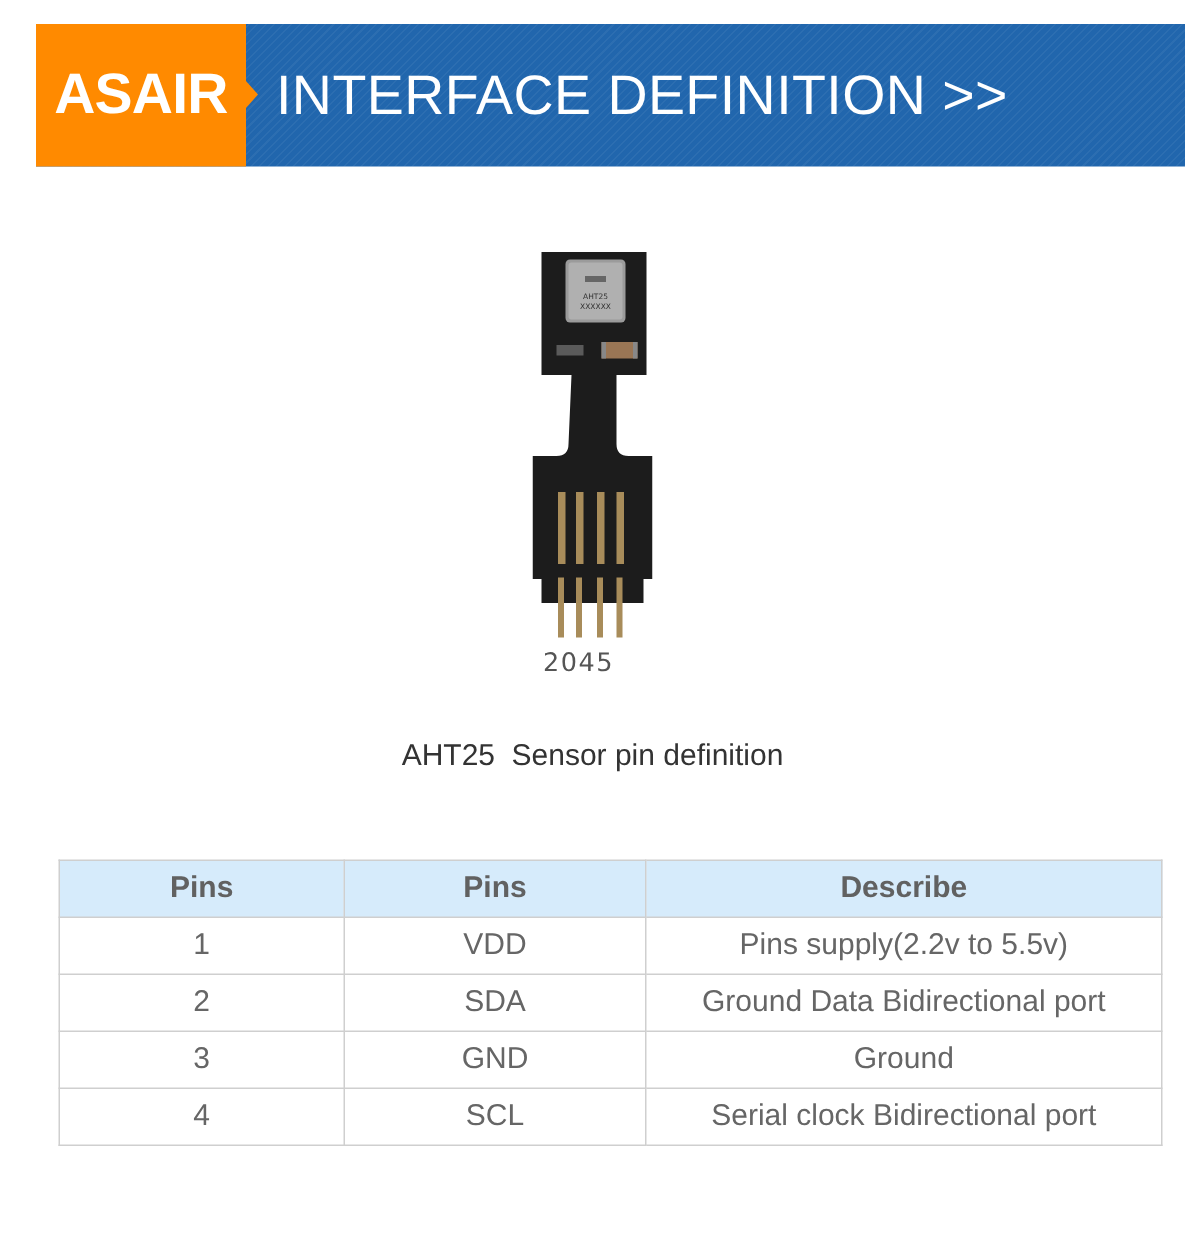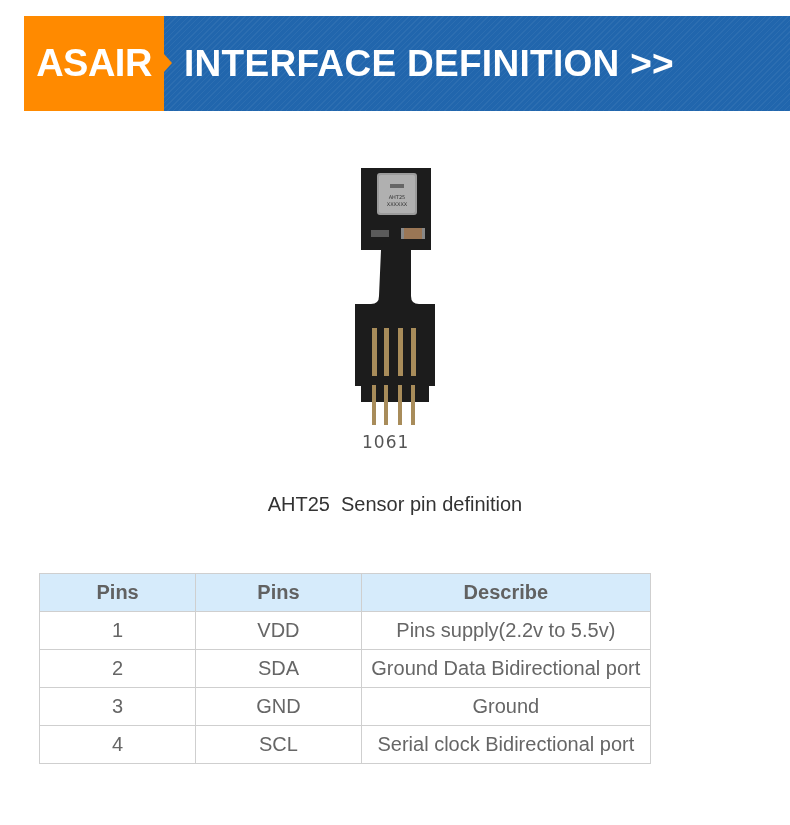--- a/index.html
+++ b/index.html
@@ -2,26 +2,26 @@
 <html><head>
 <meta charset="utf-8">
 <style>
   html, body { margin:0; padding:0; background:#ffffff; }
   body { width:790px; height:825px; position:relative; overflow:hidden; font-family:"Liberation Sans", sans-serif; }
   .banner { position:absolute; left:24px; top:16px; width:774px; height:95px; background:#2166ad;
     background-image: repeating-linear-gradient(135deg, rgba(255,255,255,0.05) 0 1px, transparent 1px 4px); }
   .brand { position:absolute; left:0; top:0; width:140px; height:95px; background:#ff8a00; color:#fff;
     font-weight:bold; font-size:38px; line-height:95px; text-align:center; letter-spacing:-0.5px; }
   .brand-arrow { position:absolute; left:140px; top:38px; width:0; height:0; border-top:9px solid transparent; border-bottom:9px solid transparent; border-left:8px solid #ff8a00; }
-  .title { position:absolute; left:160px; top:0; height:95px; line-height:95px; color:#fff; font-weight:bold; font-size:37px; letter-spacing:0.3px; }
+  .title { position:absolute; left:160px; top:0; height:95px; line-height:95px; color:#fff; font-weight:normal; font-size:37px; letter-spacing:0.3px; }
   .sensor { position:absolute; left:355px; top:168px; width:80px; height:290px; }
   .pin-labels { position:absolute; left:362px; top:432px; width:70px; font-family:"DejaVu Sans", sans-serif; font-size:17px; color:#555; letter-spacing:1px; }
   .caption { position:absolute; left:0; width:790px; top:493px; text-align:center; font-size:20px; color:#333; }
   .caption span + span { margin-left:11px; }
-  table { position:absolute; left:39px; top:573px; width:612px; border-collapse:collapse; font-size:20px; color:#666; }
+  table { position:absolute; left:39px; top:573px; width:736px; border-collapse:collapse; font-size:20px; color:#666; }
   th, td { border:1px solid #cfcfcf; height:37px; text-align:center; padding:0; }
   th { background:#d6ebfb; font-weight:bold; color:#616161; }
   td { font-weight:normal; }
 </style>
 </head>
 <body>
 
 <div class="banner">
   <div class="brand">ASAIR</div>
   <div class="brand-arrow"></div>
@@ -42,21 +42,21 @@
   <rect x="67" y="60" width="3" height="11" fill="#888"></rect>
   <rect x="17" y="160" width="5" height="48" fill="#a88c5a"></rect>
   <rect x="29" y="160" width="5" height="48" fill="#a88c5a"></rect>
   <rect x="43" y="160" width="5" height="48" fill="#a88c5a"></rect>
   <rect x="56" y="160" width="5" height="48" fill="#a88c5a"></rect>
   <rect x="17" y="217" width="4" height="40" fill="#a88c5a"></rect>
   <rect x="29" y="217" width="4" height="40" fill="#a88c5a"></rect>
   <rect x="43" y="217" width="4" height="40" fill="#a88c5a"></rect>
   <rect x="56" y="217" width="4" height="40" fill="#a88c5a"></rect>
 </svg>
-<div class="pin-labels">1061</div>
+<div class="pin-labels">2045</div>
 
 <div class="caption">
   <span>AHT25</span><span>Sensor pin definition</span>
 </div>
 
 <table>
   <colgroup>
       <col style="width:185px">
       <col style="width:196px">
       <col style="width:335px">

